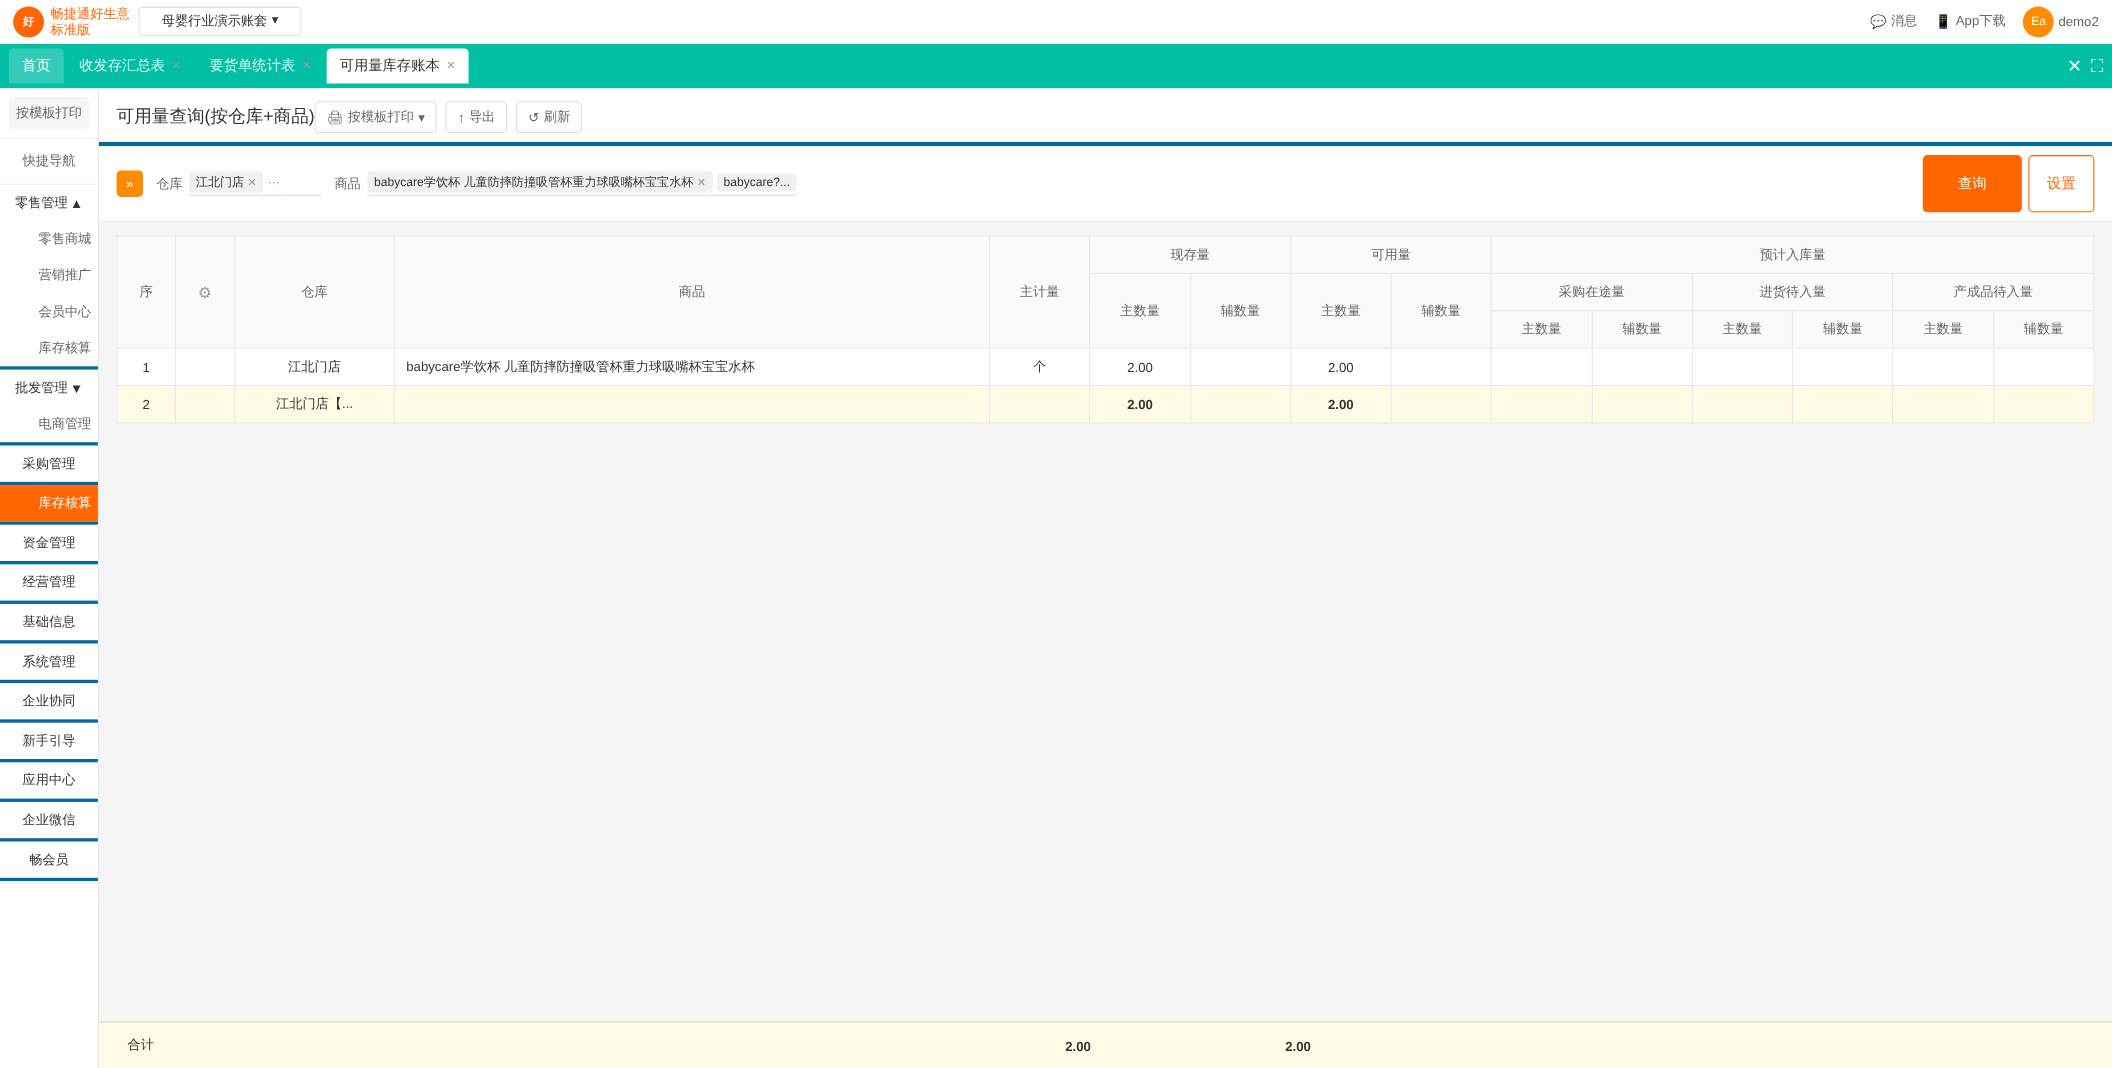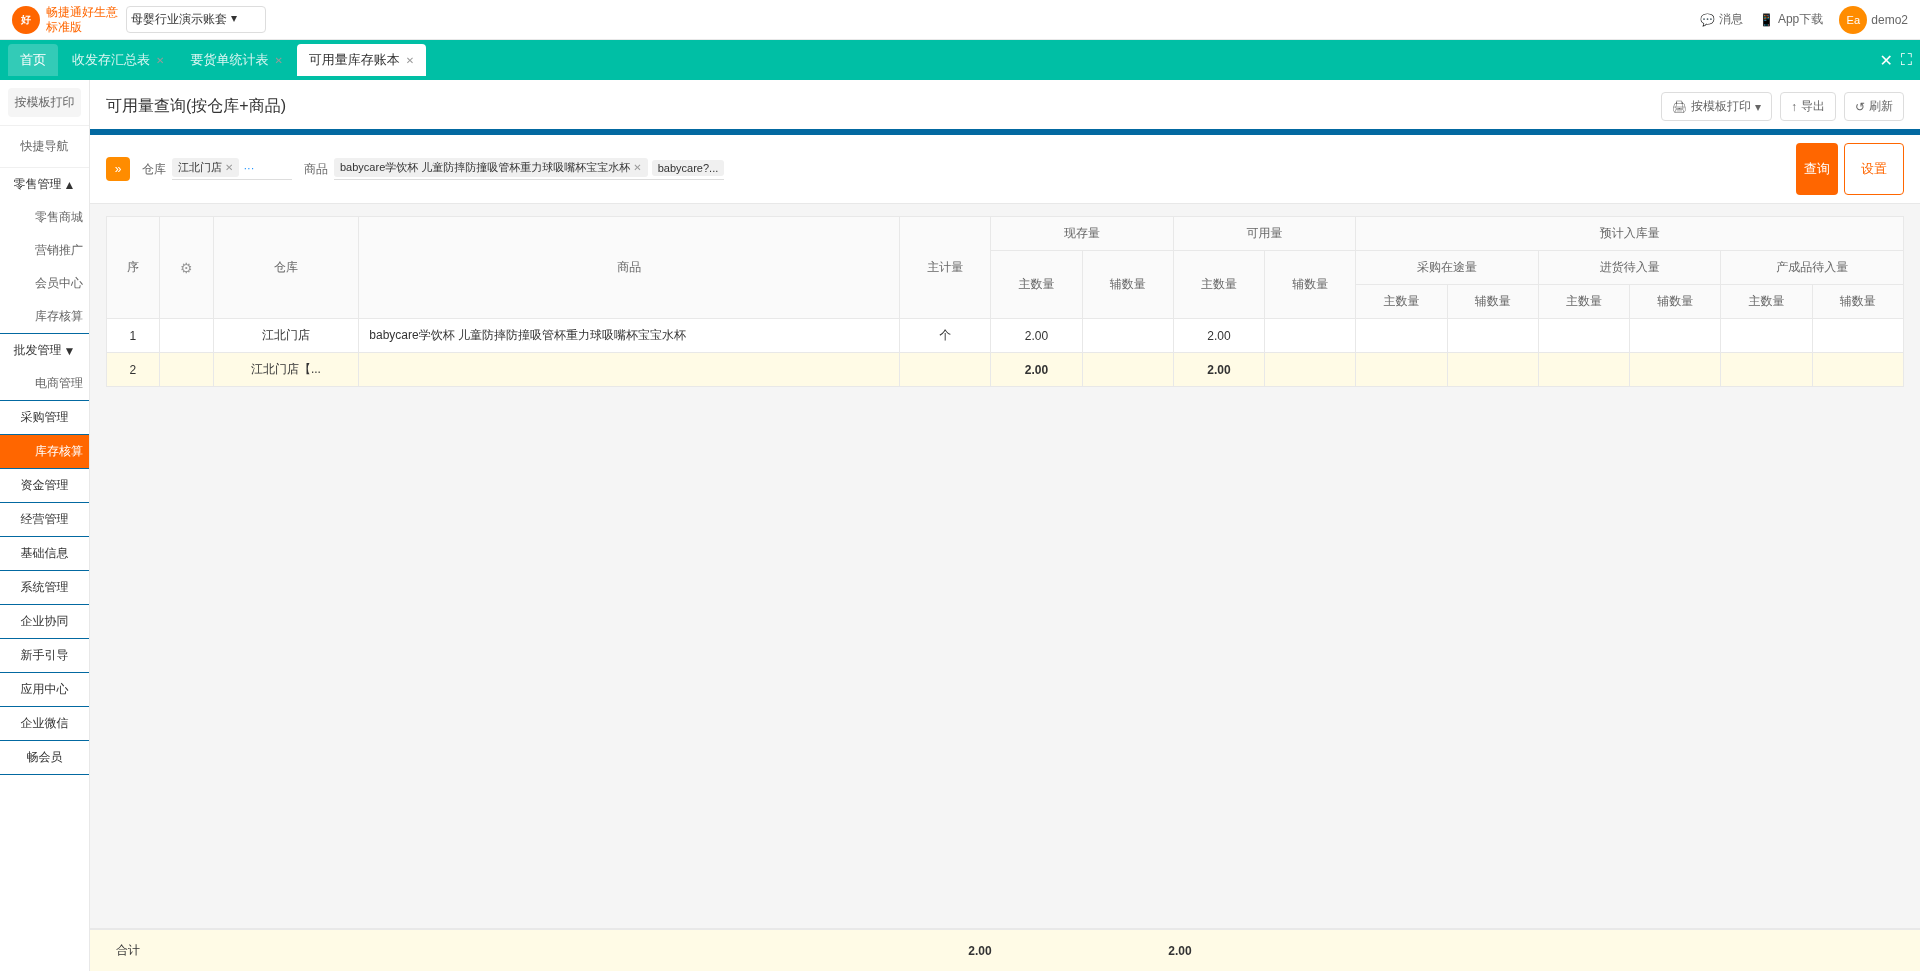--- a/index.html
+++ b/index.html
@@ -4,21 +4,21 @@
   <style>
     * { box-sizing: border-box; margin: 0; padding: 0; }
     body { font-family: 'Microsoft YaHei', Arial, sans-serif; font-size: 13px; background: #f5f5f5; color: #333; height: 971px; overflow: hidden; display: flex; flex-direction: column; }
 
     
     .top-bar { height: 40px; background: #fff; border-bottom: 1px solid #e8e8e8; display: flex; align-items: center; justify-content: space-between; padding: 0 12px; flex-shrink: 0; }
     .top-bar-left { display: flex; align-items: center; gap: 8px; }
     .logo-area { display: flex; align-items: center; gap: 6px; }
     .logo-icon { width: 28px; height: 28px; background: #ff6600; border-radius: 50%; display: flex; align-items: center; justify-content: center; color: white; font-size: 10px; font-weight: bold; }
     .logo-text { font-size: 12px; color: #ff6600; line-height: 1.2; }
-    .company-select { display: flex; align-items: flex-start; gap: 4px; padding: 4px 4px; border: 1px solid #ddd; border-radius: 4px; cursor: pointer; font-size: 12px; color: #333; min-width: 140px; }
+    .company-select { display: flex; align-items: flex-start; gap: 4px; padding: 4px 20px; border: 1px solid #ddd; border-radius: 4px; cursor: pointer; font-size: 12px; color: #333; min-width: 140px; }
     .top-bar-right { display: flex; align-items: center; gap: 16px; }
     .top-bar-action { display: flex; align-items: center; gap: 4px; font-size: 12px; color: #666; cursor: pointer; }
     .user-avatar { width: 28px; height: 28px; border-radius: 50%; background: #ff8c00; display: flex; align-items: center; justify-content: center; color: white; font-size: 11px; text-align: right; }
 
     
     .nav-tabs { height: 40px; background: #00bfa5; display: flex; align-items: center; padding: 0 8px; gap: 2px; flex-shrink: 0; }
     .nav-tab { height: 32px; padding: 0 12px; display: flex; align-items: center; gap: 6px; border-radius: 4px 4px 0 0; font-size: 13px; cursor: pointer; color: rgba(255,255,255,0.85); }
     .nav-tab.home { background: rgba(255,255,255,0.2); color: white; }
     .nav-tab.active { background: #fff; color: #333; }
     .nav-tab .close-btn { font-size: 10px; color: #999; cursor: pointer; }
@@ -26,47 +26,47 @@
 
     
     .main-layout { display: flex; flex: 1; overflow: hidden; }
 
     
     .sidebar { width: 90px; background: #fff; border-right: 1px solid #e8e8e8; display: flex; flex-direction: column; overflow-y: auto; flex-shrink: 0; }
     .sidebar-search { padding: 8px; border-bottom: 1px solid #f0f0f0; }
     .sidebar-search-btn { width: 100%; padding: 6px; background: #f5f5f5; border: none; border-radius: 4px; font-size: 12px; color: #666; cursor: pointer; text-align: center; }
     .sidebar-nav { padding: 4px 0; border-bottom: 1px solid #f0f0f0; }
     .sidebar-nav-item { padding: 8px 6px; text-align: center; font-size: 12px; color: #666; cursor: pointer; }
-    .sidebar-section { border-bottom: 1px solid #0369a1; }
+    .sidebar-section { border-bottom: 3px solid #0369a1; }
     .sidebar-section-header { padding: 8px 6px; text-align: center; font-size: 12px; color: #333; cursor: pointer; display: flex; align-items: center; justify-content: center; gap: 2px; }
     .sidebar-item { padding: 8px 6px; text-align: right; font-size: 12px; color: #666; cursor: pointer; }
     .sidebar-item.active { background: #ff6600; color: white; }
 
     
     .content-area { flex: 1; overflow: hidden; display: flex; flex-direction: column; background: #f5f5f5; }
 
     
-    .page-header { background: #fff; padding: 12px 16px 8px; border-bottom: 6px solid #0369a1; display: flex; align-items: center; justify-content: space-between; flex-shrink: 0; }
+    .page-header { background: #fff; padding: 12px 16px 8px; border-bottom: 4px solid #0369a1; display: flex; align-items: center; justify-content: flex-start; flex-shrink: 0; }
     .page-title { font-size: 16px; color: #333; font-weight: 500; }
     .page-actions { display: flex; align-items: center; gap: 8px; }
     .btn-template { display: flex; align-items: center; gap: 4px; padding: 5px 10px; border: 1px solid #ddd; border-radius: 4px; background: #fff; font-size: 12px; color: #666; cursor: pointer; }
     .btn-export { display: flex; align-items: center; gap: 4px; padding: 5px 10px; border: 1px solid #ddd; border-radius: 4px; background: #fff; font-size: 12px; color: #666; cursor: pointer; }
     .btn-refresh { display: flex; align-items: center; gap: 4px; padding: 5px 10px; border: 1px solid #ddd; border-radius: 4px; background: #fff; font-size: 12px; color: #666; cursor: pointer; }
 
     
     .filter-bar { background: #fff; padding: 8px 16px; border-bottom: 1px solid #e8e8e8; display: flex; align-items: center; gap: 12px; flex-shrink: 0; }
     .expand-btn { width: 24px; height: 24px; background: #ff8c00; border-radius: 4px; display: flex; align-items: center; justify-content: center; color: white; cursor: pointer; font-size: 12px; }
     .filter-item { display: flex; align-items: center; gap: 6px; }
     .filter-label { font-size: 12px; color: #666; }
     .filter-tags { display: flex; align-items: center; gap: 4px; flex-wrap: wrap; min-width: 120px; border-bottom: 1px solid #ddd; padding-bottom: 2px; }
     .filter-tag { background: #f0f0f0; border-radius: 3px; padding: 2px 6px; font-size: 11px; color: #333; display: flex; align-items: center; gap: 3px; }
     .filter-tag .remove { cursor: pointer; color: #999; font-size: 10px; }
     .filter-more { color: #1890ff; font-size: 11px; cursor: pointer; }
     .filter-actions { margin-left: auto; display: flex; gap: 6px; }
-    .btn-query { padding: 5px 8px; background: #ff6600; color: white; border: none; border-radius: 4px; font-size: 13px; cursor: pointer; }
+    .btn-query { padding: 5px 32px; background: #ff6600; color: white; border: none; border-radius: 4px; font-size: 13px; cursor: pointer; }
     .btn-settings { padding: 16px 16px; background: #fff; color: #ff6600; border: 1px solid #ff6600; border-radius: 4px; font-size: 13px; cursor: pointer; text-align: center; }
 
     
     .table-container { flex: 1; overflow: auto; padding: 12px 16px; }
     .data-table { width: 100%; border-collapse: collapse; background: #fff; border: 1px solid #e8e8e8; }
     .data-table th { background: #fafafa; border: 1px solid #e8e8e8; padding: 8px 10px; font-size: 12px; color: #666; font-weight: normal; text-align: center; white-space: nowrap; }
     .data-table td { border: 1px solid #e8e8e8; padding: 8px 10px; font-size: 12px; color: #333; text-align: center; }
     .th-group { text-align: center; }
     .settings-cell { text-align: center; }
     .settings-icon { color: #999; cursor: pointer; font-size: 14px; }

